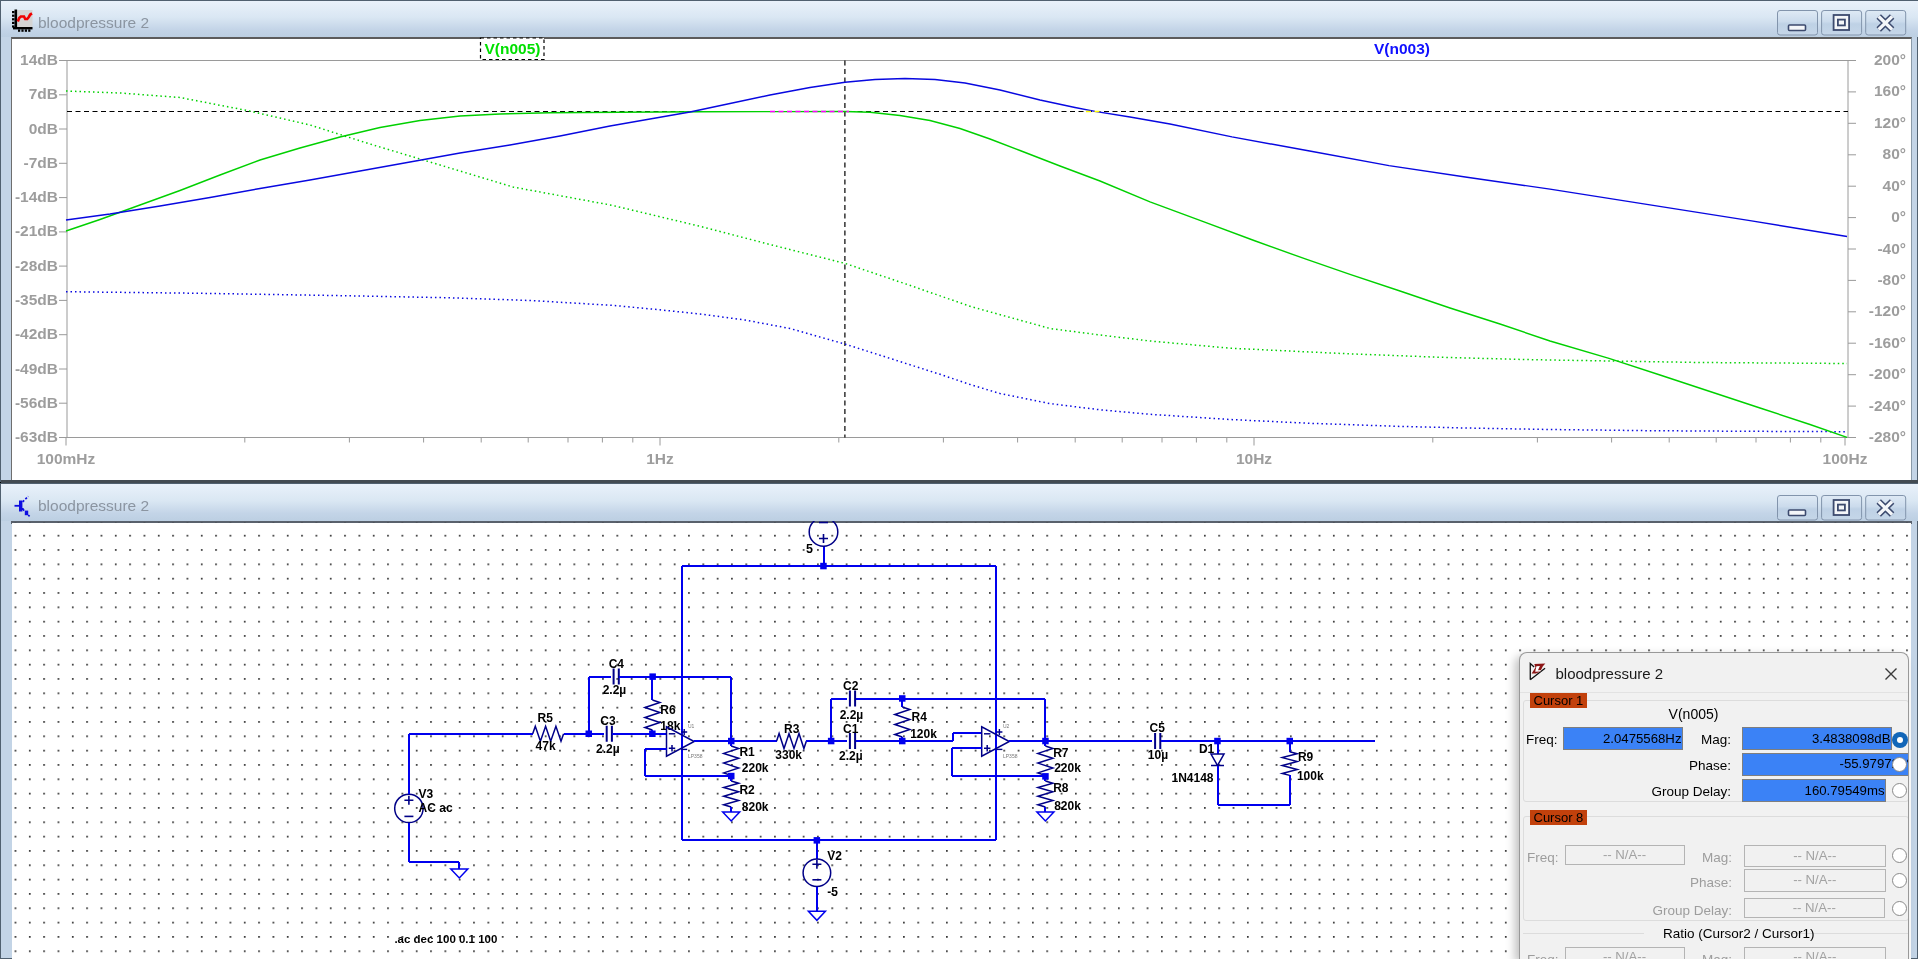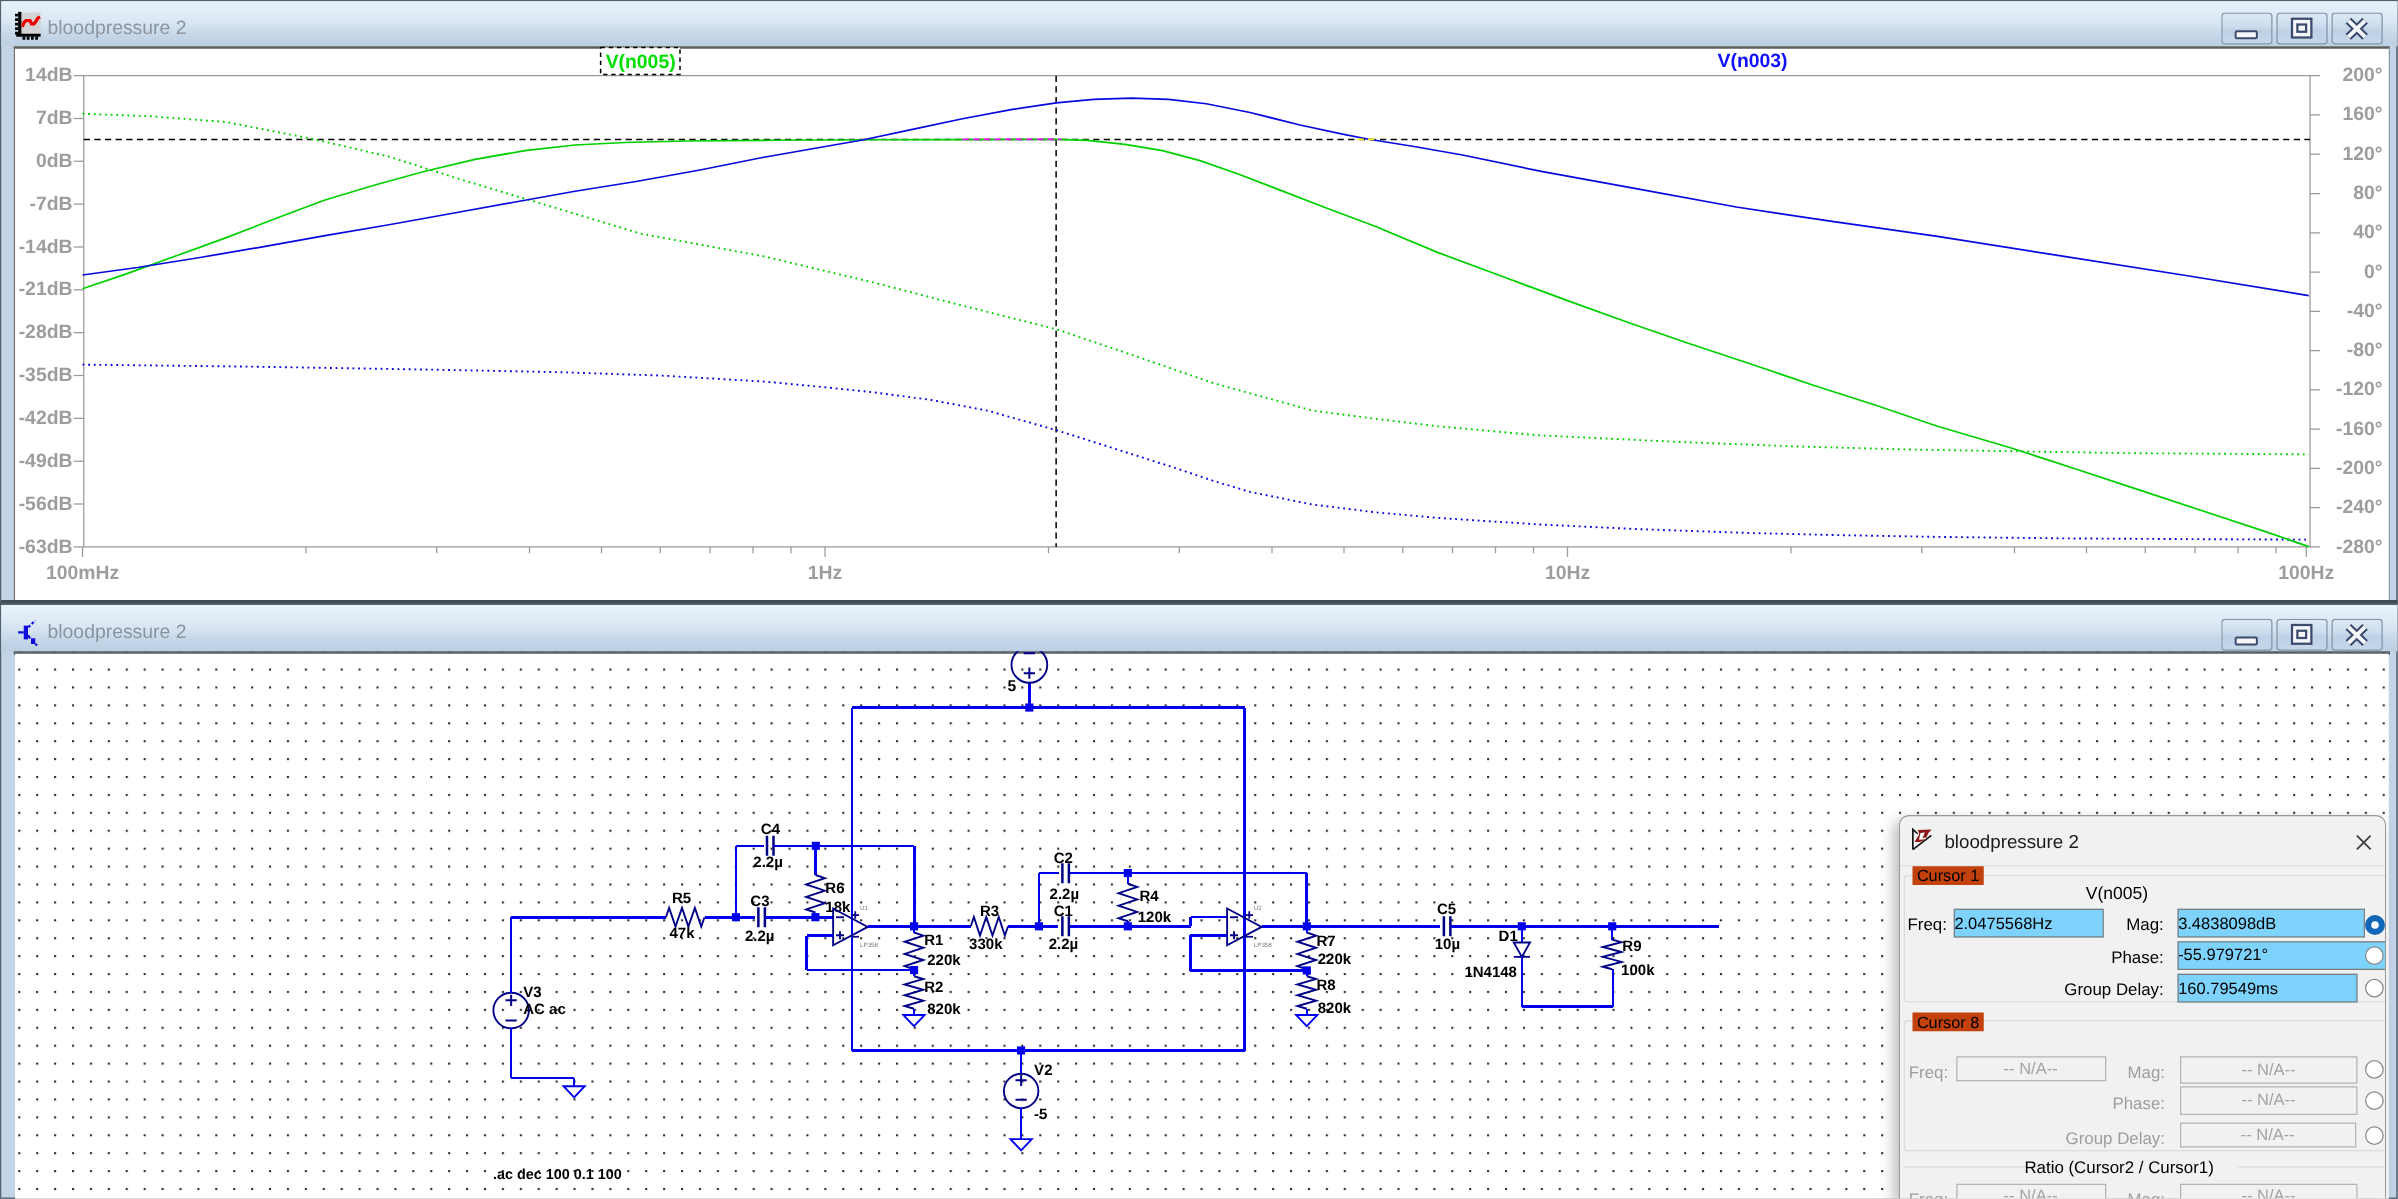--- a/index.html
+++ b/index.html
@@ -6,21 +6,21 @@
 .content{position:absolute;background:#fff;border-top:2px solid #5c5c5c;border-left:1.5px solid #6e6e6e;border-right:1.5px solid #8a9aa8}
 .wtitle{position:absolute;left:37px;top:13px;font-size:15.5px;color:#8b95a1}
 .btns{position:absolute;width:130px;height:26px}
 .ax{font-size:15.5px;font-weight:bold;fill:#9d9d9d;font-family:"Liberation Sans",sans-serif}
 .tn{font-size:15.5px;font-weight:bold;font-family:"Liberation Sans",sans-serif}
 #canvas{position:absolute;left:11.5px;top:522.5px;width:1899px;height:438px;background:#fff}
 #dlg{position:absolute;left:1518.5px;top:652px;width:390px;height:307px;background:#f1f1f1;border:1px solid #999;border-bottom:none;border-radius:8px 8px 0 0;box-shadow:-4px 4px 10px rgba(0,0,0,0.25);overflow:hidden}
 .dticon{position:absolute;left:7px;top:6.5px}
 .gb{position:absolute;border:1px solid #dcdcdc;border-radius:3px}
 .gbl{position:absolute;font-size:13px;background:#c2410c;padding:0 4px}
-.tb{position:absolute;background:#7dd3fc;border:1px solid #7e7e7e;font-size:13.2px;text-align:left;color:#000;overflow:hidden}
+.tb{position:absolute;background:#3b82f6;border:1px solid #7e7e7e;font-size:13.2px;text-align:right;color:#000;overflow:hidden}
 .tbd{position:absolute;background:#f1f1f1;border:1px solid #b4b4b4;font-size:13.2px;text-align:center;color:#a2a2a2;overflow:hidden}
 .rsel{position:absolute;width:16px;height:16px;border-radius:50%;background:#1266b8}
 .rsel::after{content:"";position:absolute;left:5px;top:5px;width:6px;height:6px;border-radius:50%;background:#fff}
 .run{position:absolute;width:15px;height:15px;border-radius:50%;background:#fff;border:1.2px solid #8a8a8a}
 svg text{font-family:"Liberation Sans",sans-serif}
 </style></head><body>
 
 <div class="win" id="w1" style="top:0;height:482px">
   <div style="position:absolute;left:0;top:0;width:1918px;height:36px;background:linear-gradient(180deg,#e9f1fa 0%,#dae7f3 45%,#c3d4e7 80%,#bccfe2 100%)"></div>
   <div style="position:absolute;left:8px;top:4.5px"><svg width="24" height="26" viewBox="0 0 24 26">
@@ -393,17 +393,17 @@
 <div class="tbd" style="left:224px;top:191.5px;width:142.5px;height:22.5px;line-height:20.5px">-- N/A--</div>
 <div class="run" style="left:372.8px;top:195.0px"></div>
 <div style="position:absolute;right:175.5px;top:221.5px;font-size:13.5px;color:#9d9d9d;white-space:nowrap">Phase:</div>
 <div class="tbd" style="left:224px;top:216px;width:142.5px;height:22.5px;line-height:20.5px">-- N/A--</div>
 <div class="run" style="left:372.8px;top:219.5px"></div>
 <div style="position:absolute;right:175.5px;top:249.5px;font-size:13.5px;color:#9d9d9d;white-space:nowrap">Group Delay:</div>
 <div class="tbd" style="left:224px;top:244.8px;width:141.5px;height:20.5px;line-height:18.5px">-- N/A--</div>
 <div class="run" style="left:372.8px;top:248.0px"></div>
 <div style="position:absolute;left:3px;top:280px;width:121px;border-top:1px solid #dcdcdc"></div>
 <div style="position:absolute;left:270.7px;top:280px;width:118px;border-top:1px solid #dcdcdc"></div>
-<div style="position:absolute;left:100px;top:273px;width:195px;text-align:left;font-size:13.5px;white-space:nowrap">Ratio (Cursor2 / Cursor1)</div>
+<div style="position:absolute;left:100px;top:273px;width:195px;text-align:right;font-size:13.5px;white-space:nowrap">Ratio (Cursor2 / Cursor1)</div>
 <div style="position:absolute;right:349px;top:298.5px;font-size:13.5px;color:#9d9d9d;white-space:nowrap">Freq:</div>
 <div class="tbd" style="left:45px;top:293.7px;width:120px;height:20.5px;line-height:18.5px">-- N/A--</div>
 <div style="position:absolute;right:175.5px;top:298.5px;font-size:13.5px;color:#9d9d9d;white-space:nowrap">Mag:</div>
 <div class="tbd" style="left:224px;top:293.7px;width:142.5px;height:20.5px;line-height:18.5px">-- N/A--</div>
 </div>
 </body></html>

